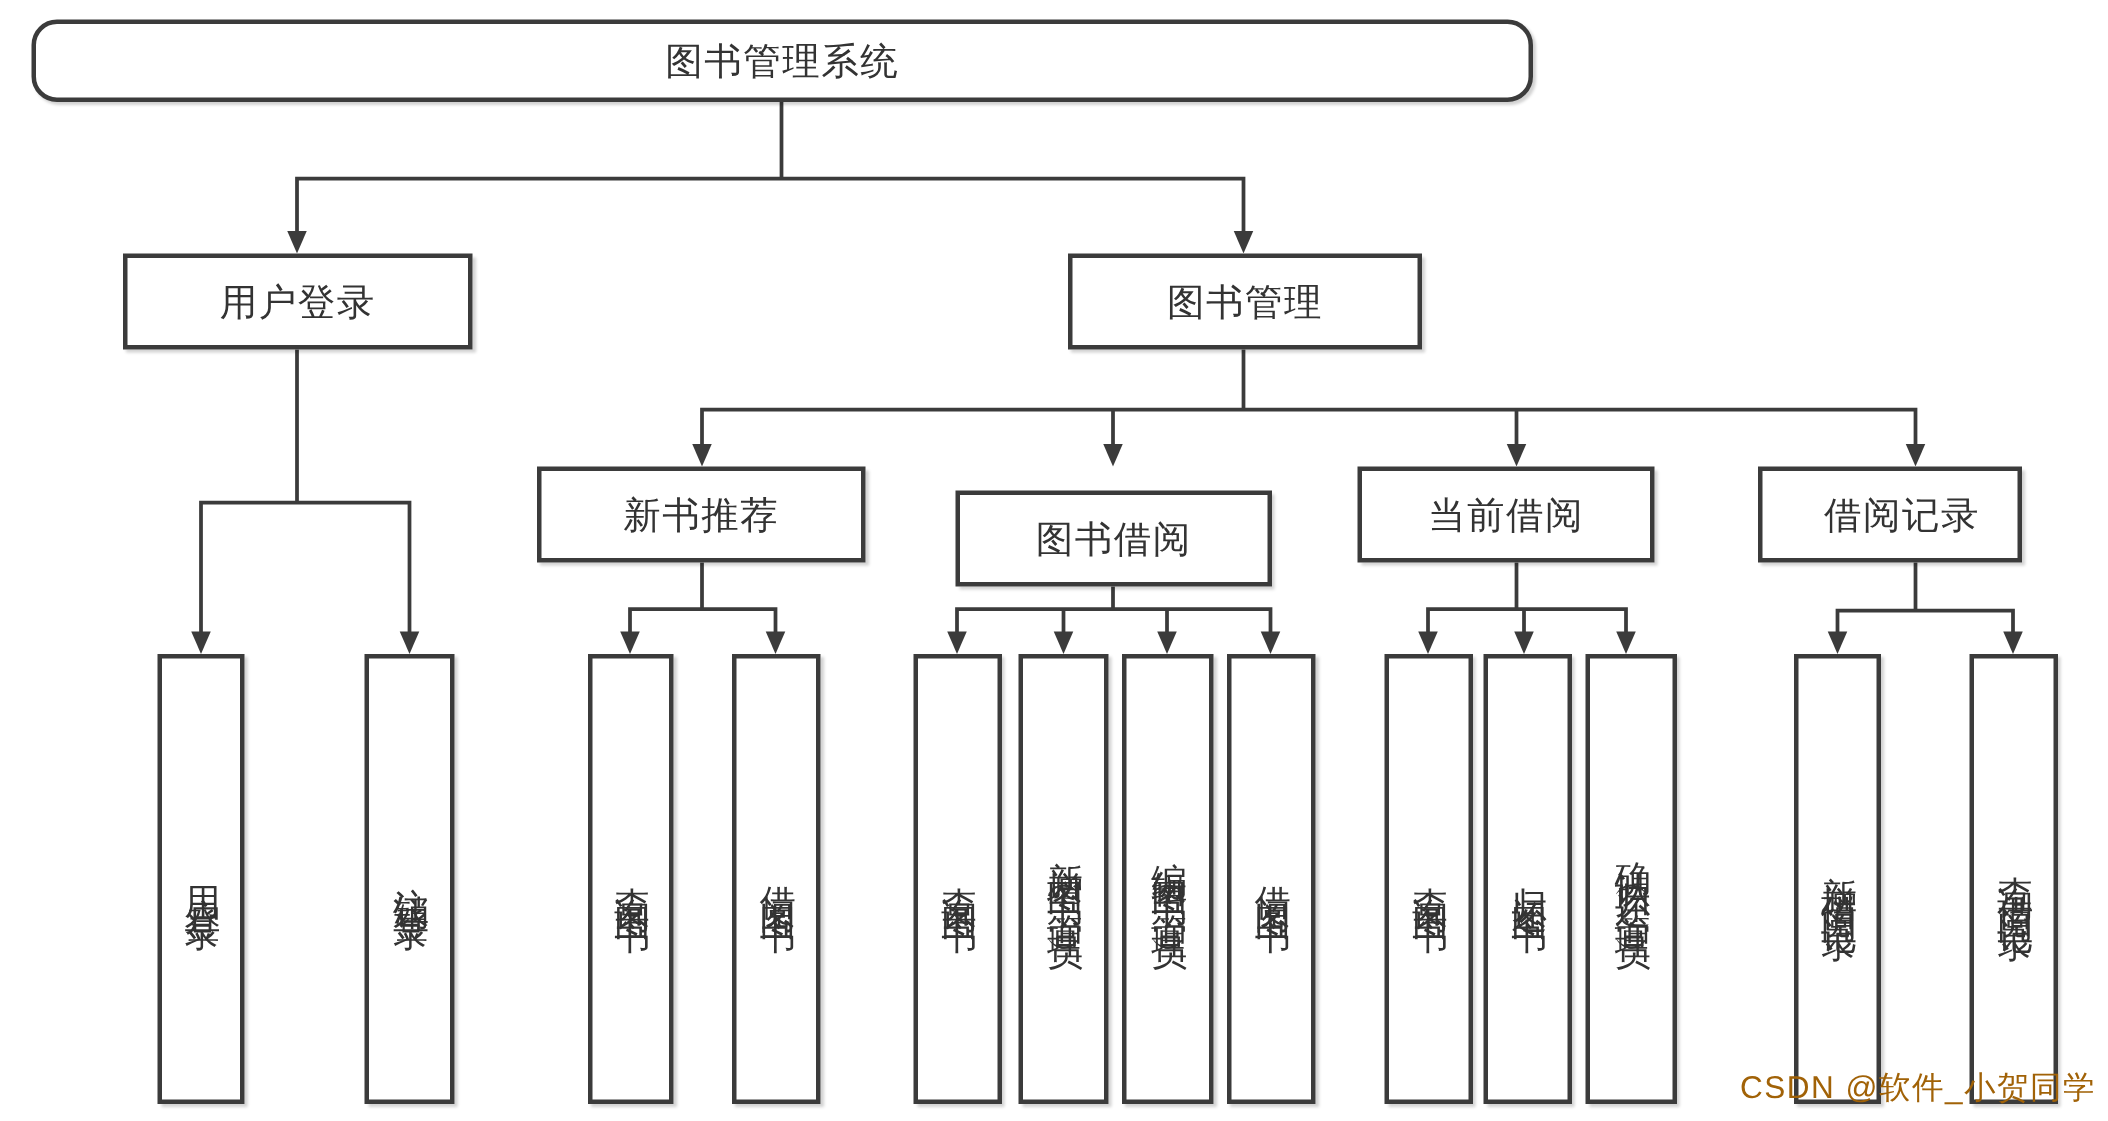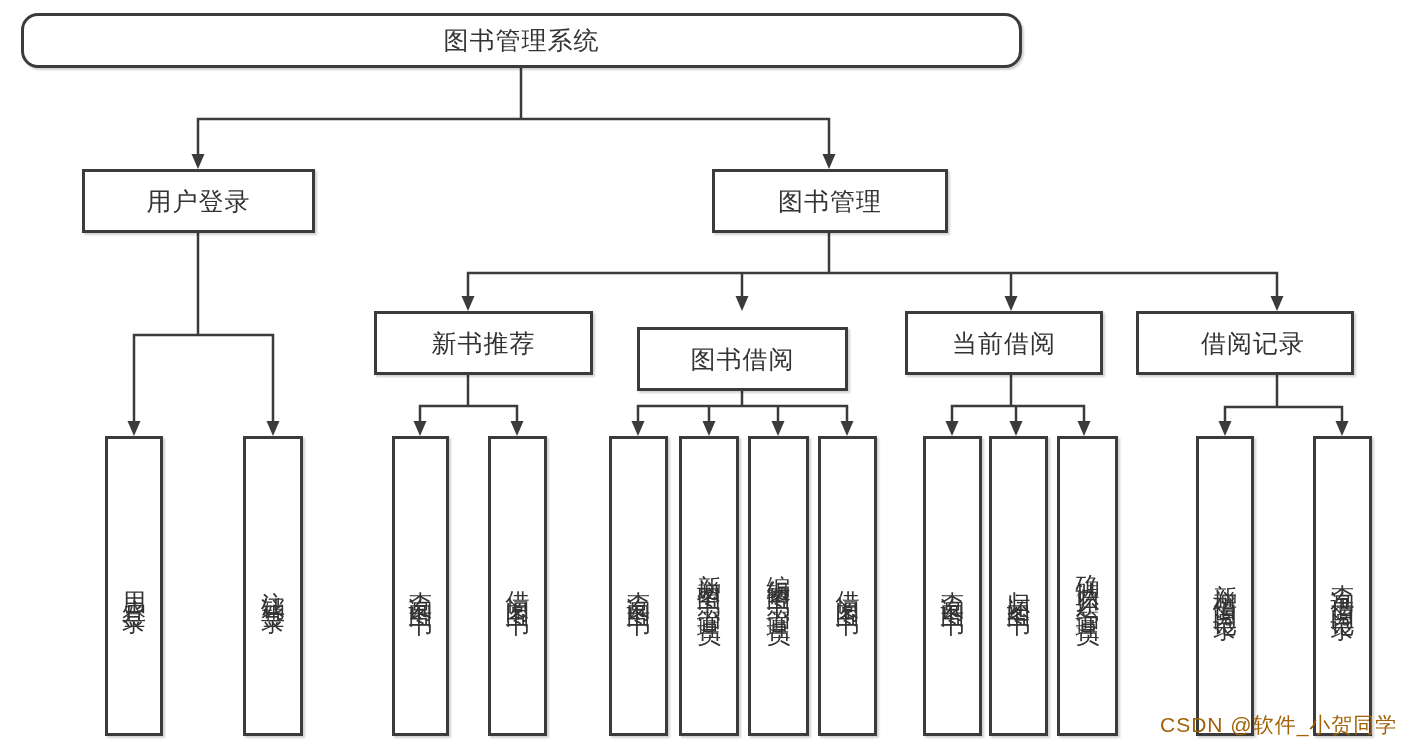--- a/index.html
+++ b/index.html
@@ -30,24 +30,24 @@
     letter-spacing:7px;
     line-height:1;
   }
   
   #n-root{left:21px;top:13px;width:1001px;height:55px;border-radius:17px;}
   
   #n-userlogin{left:82px;top:169px;width:233px;height:64px;}
   #n-bookmgmt{left:712px;top:169px;width:236px;height:64px;text-align:right;}
   
   .l3{top:311px;height:64px;}
-  #n-newbook{left:358px;width:219px;margin-left:16px;}
+  #n-newbook{left:358px;width:219px;}
   #n-borrowing{left:637px;width:211px;margin-top:16px;}
   #n-current{left:905px;width:198px;}
-  #n-records{left:1136px;width:218px;padding-left:16px;}
+  #n-records{left:1172px;width:176px;padding-left:16px;}
   
   .l4{top:436px;height:300px;}
   #n-l-userlogin{left:105px;width:58px;}
   #n-l-logout{left:243px;width:60px;}
   #n-l-query1{left:392px;width:57px;}
   #n-l-borrow1{left:488px;width:59px;}
   #n-l-query2{left:609px;width:59px;}
   #n-l-addbook{left:679px;width:60px;}
   #n-l-editbook{left:748px;width:61px;}
   #n-l-borrow2{left:818px;width:59px;}

